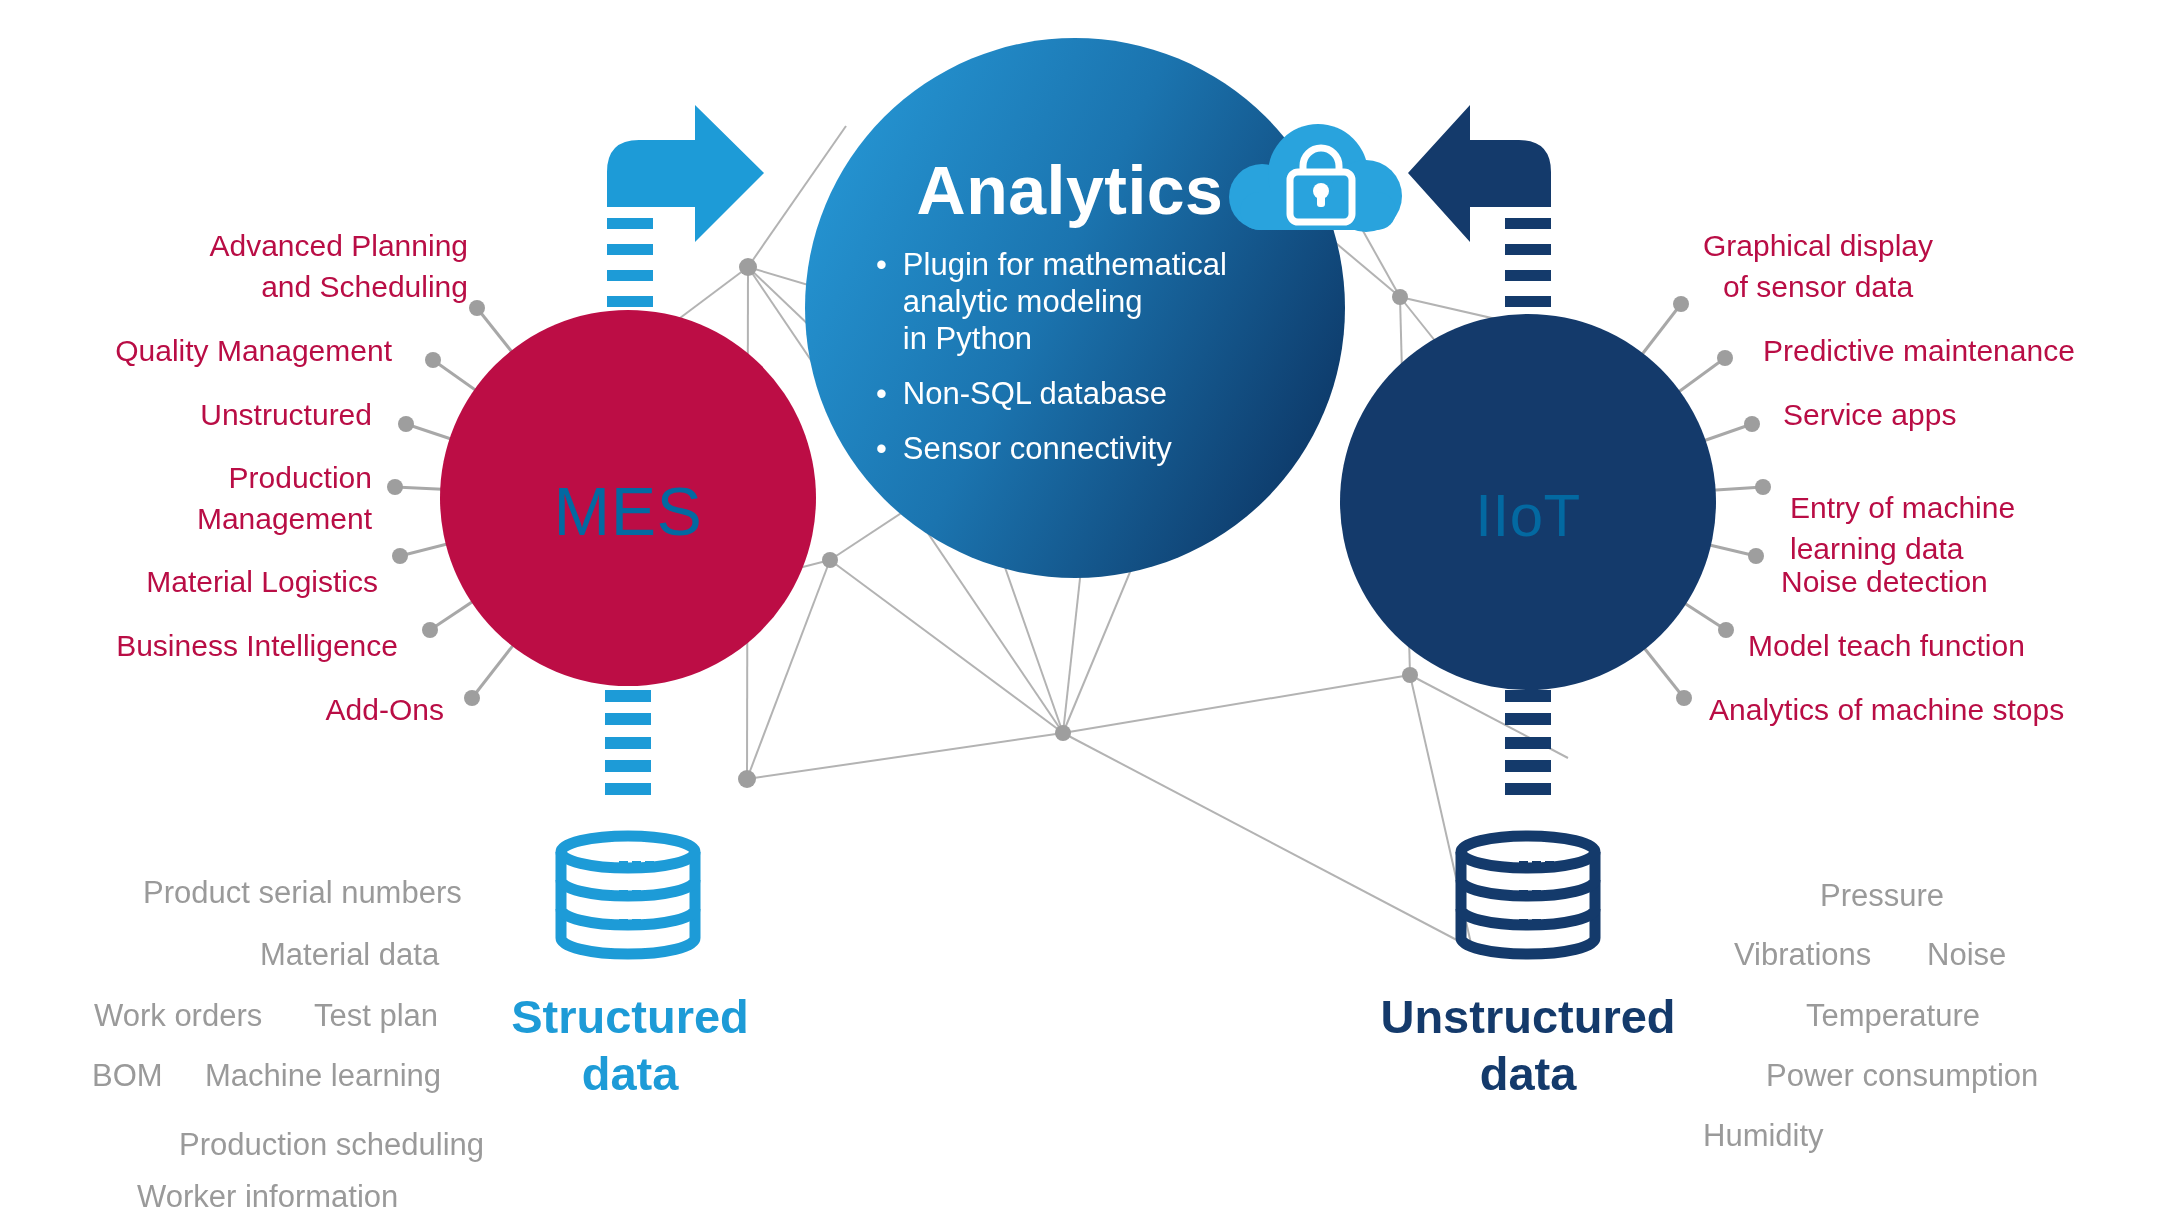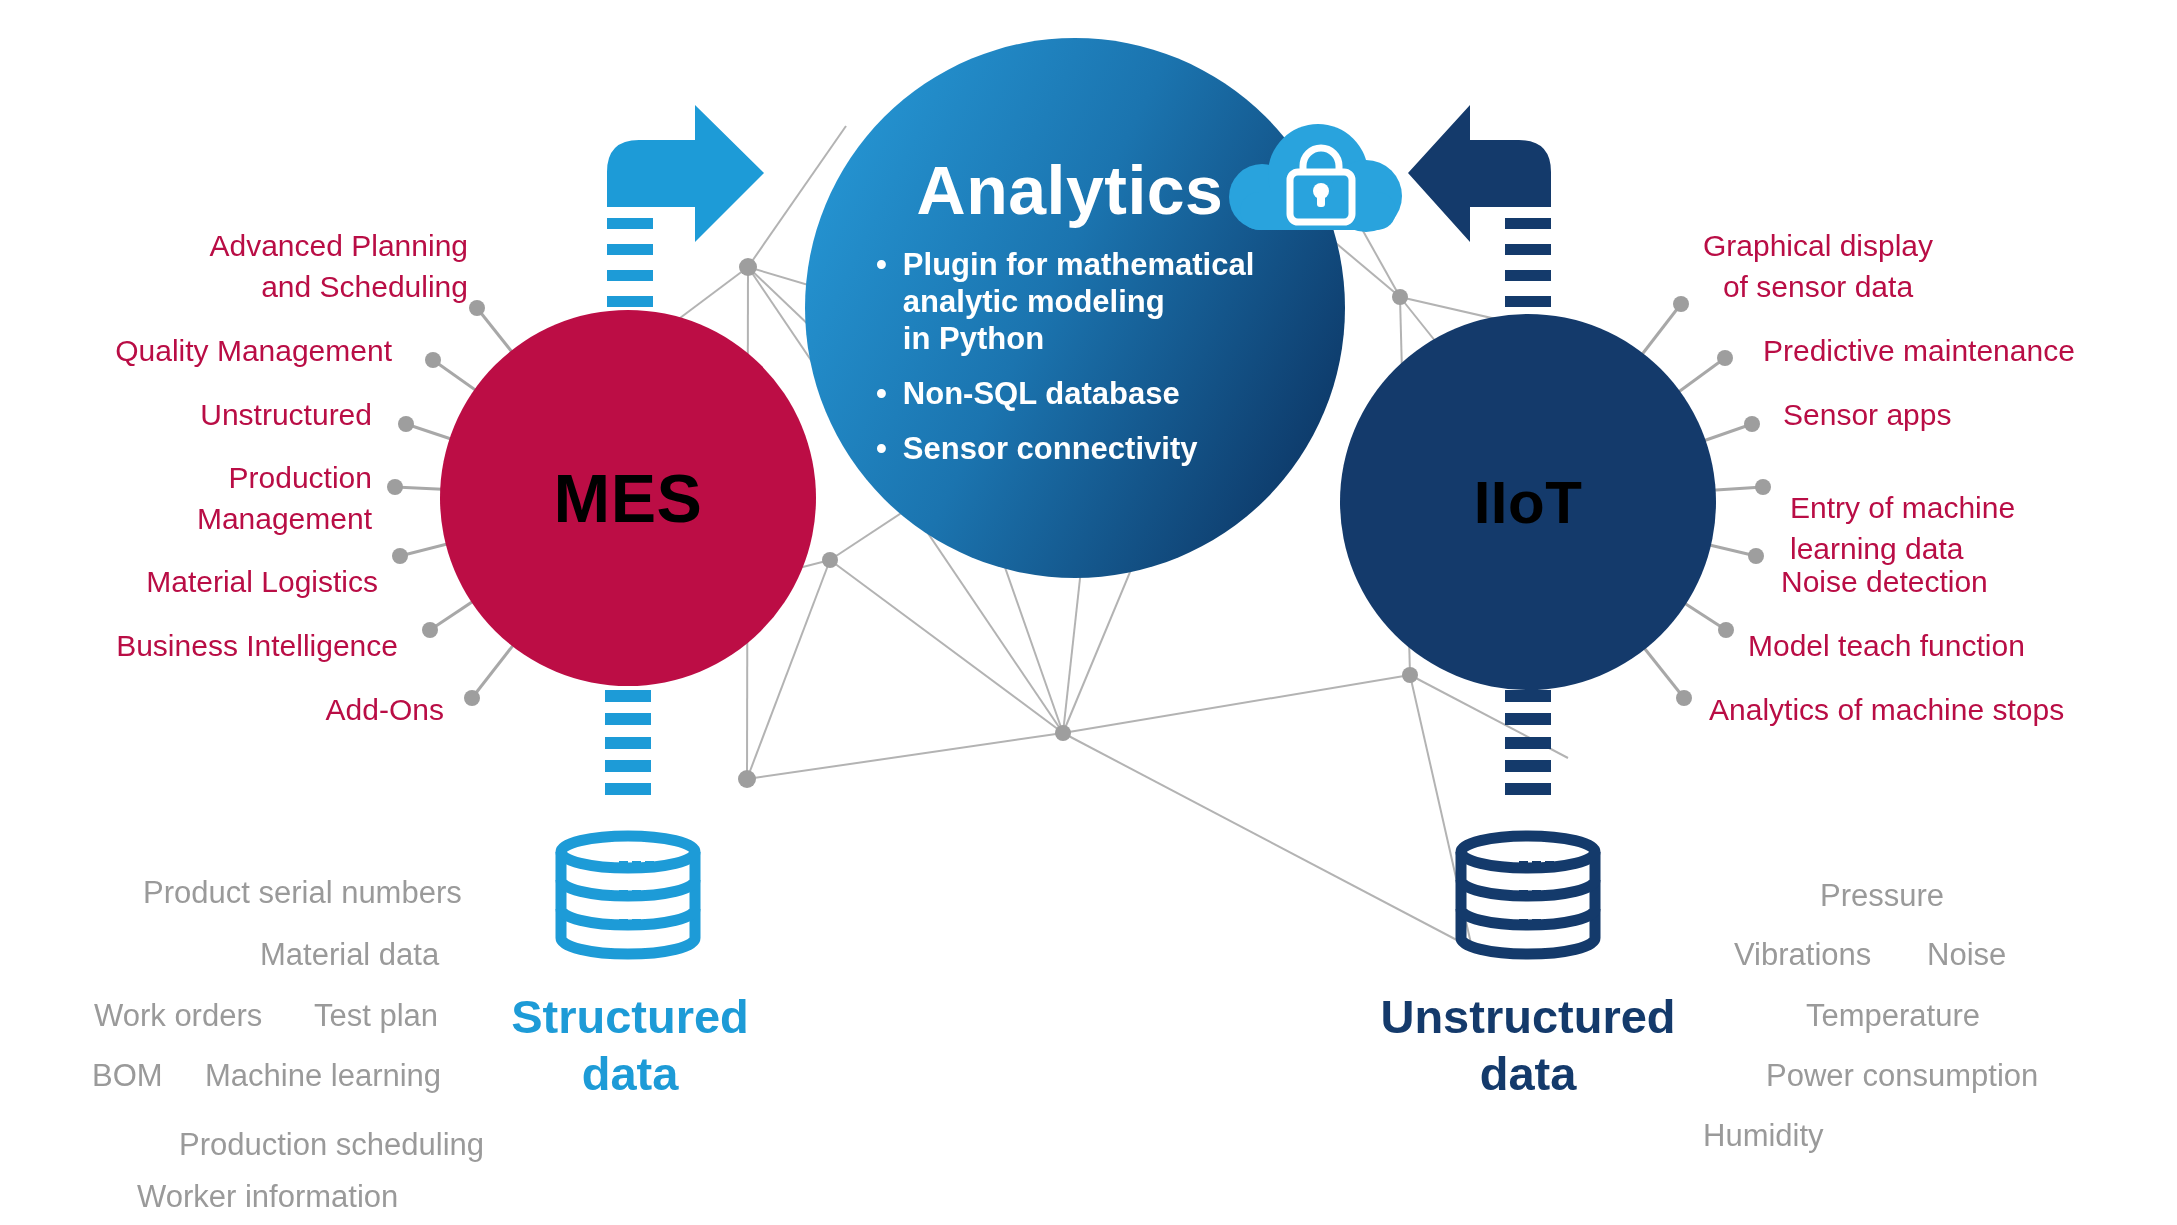--- a/index.html
+++ b/index.html
@@ -19,34 +19,34 @@
   .stage {
     position:relative; width:2177px; height:1225px; overflow:hidden;
     background:#ffffff;
     font-family:"Liberation Sans", "DejaVu Sans", sans-serif;
   }
   .stage svg.scene { position:absolute; left:0; top:0; }
 
   
   .circle-title {
     position:absolute; display:flex; align-items:center; justify-content:center;
-    color:#000000; font-weight:700; letter-spacing:0.5px;
+    color:#0369a1; font-weight:400; letter-spacing:0.5px;margin-top:13px;
   }
   .mes-title  { left:478px; top:458px; width:300px; height:80px; font-size:68px; }
   .iiot-title { left:1378px; top:462px; width:300px; height:80px; font-size:60px; }
   .analytics-title {
     position:absolute; left:820px; top:150px; width:500px; height:80px;
     display:flex; align-items:center; justify-content:center;
     color:#ffffff; font-weight:700; font-size:68px; letter-spacing:0.5px;
   }
 
   
   .analytics-bullets {
     position:absolute; left:876px; top:246px; width:440px;
-    color:#ffffff; font-size:31px; font-weight:700; line-height:37px;
+    color:#ffffff; font-size:31px; font-weight:400; line-height:37px;
     list-style:none;
   }
   .analytics-bullets li { display:flex; margin-bottom:18px; white-space:pre-line; }
   .analytics-bullets li::before { content:"\2022"; padding-right:16px; }
 
   
   .lbl-l, .lbl-r {
     position:absolute; color:var(--label-crimson);
     font-size:30px; font-weight:500; line-height:41px;
     white-space:pre-line; transform:translateY(-50%);
@@ -246,21 +246,21 @@
   <div class="lbl-l" style="right:1805px; top:414px;">Unstructured</div>
   <div class="lbl-l" style="right:1805px; top:498px;">Production
 Management</div>
   <div class="lbl-l" style="right:1799px; top:581px;">Material Logistics</div>
   <div class="lbl-l" style="right:1779px; top:645px;">Business Intelligence</div>
   <div class="lbl-l" style="right:1733px; top:709px;">Add-Ons</div>
 
   <div class="lbl-r lbl-c" style="left:1688px; top:266px; width:260px;">Graphical display
 of sensor data</div>
   <div class="lbl-r" style="left:1763px; top:350px;">Predictive maintenance</div>
-  <div class="lbl-r" style="left:1783px; top:414px;">Sensor apps</div>
+  <div class="lbl-r" style="left:1783px; top:414px;">Service apps</div>
   <div class="lbl-r" style="left:1790px; top:498px;margin-top:30px;">Entry of machine
 learning data</div>
   <div class="lbl-r" style="left:1781px; top:581px;">Noise detection</div>
   <div class="lbl-r" style="left:1748px; top:645px;">Model teach function</div>
   <div class="lbl-r" style="left:1709px; top:709px;">Analytics of machine stops</div>
 
   <div class="store-title blue" style="left:450px; top:988px;">Structured
 data</div>
   <div class="lbl-g" style="left:143px; top:893px;">Product serial numbers</div>
   <div class="lbl-g" style="left:260px; top:955px;">Material data</div>

